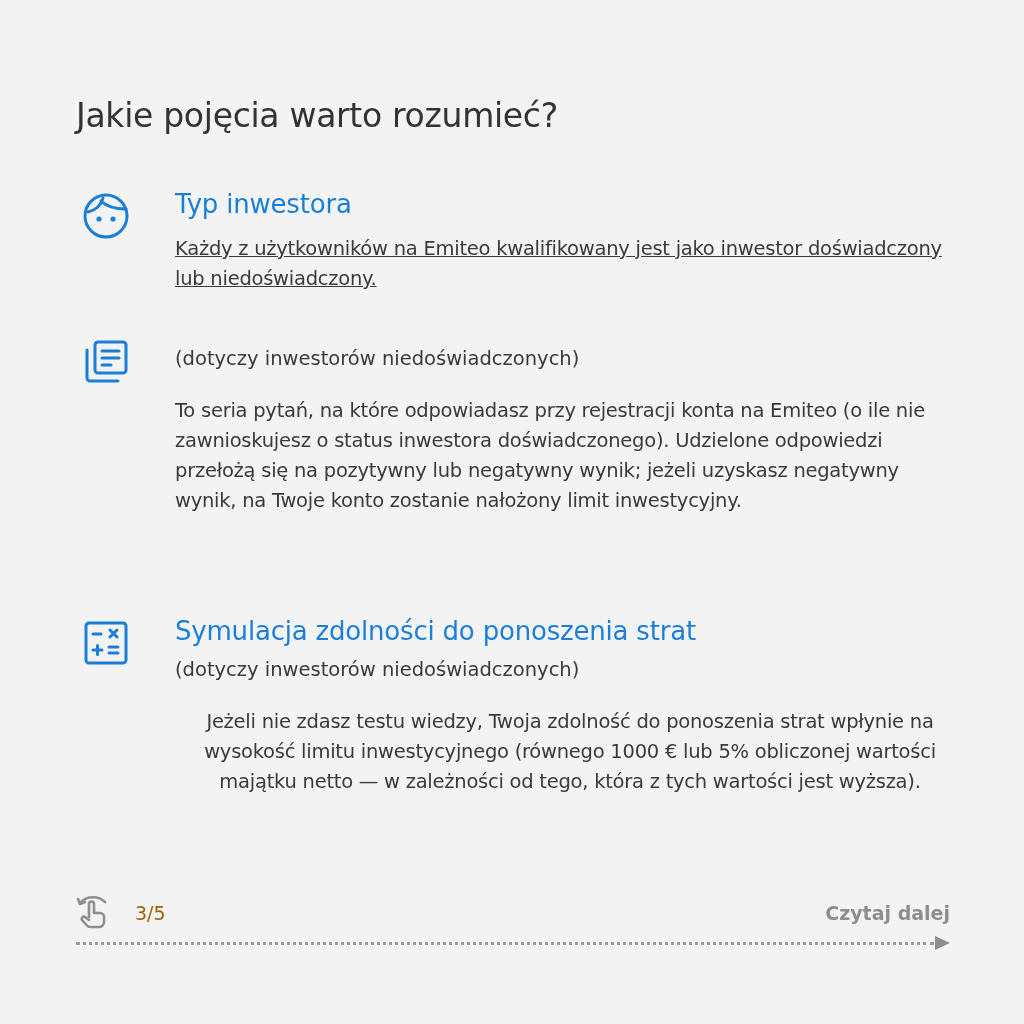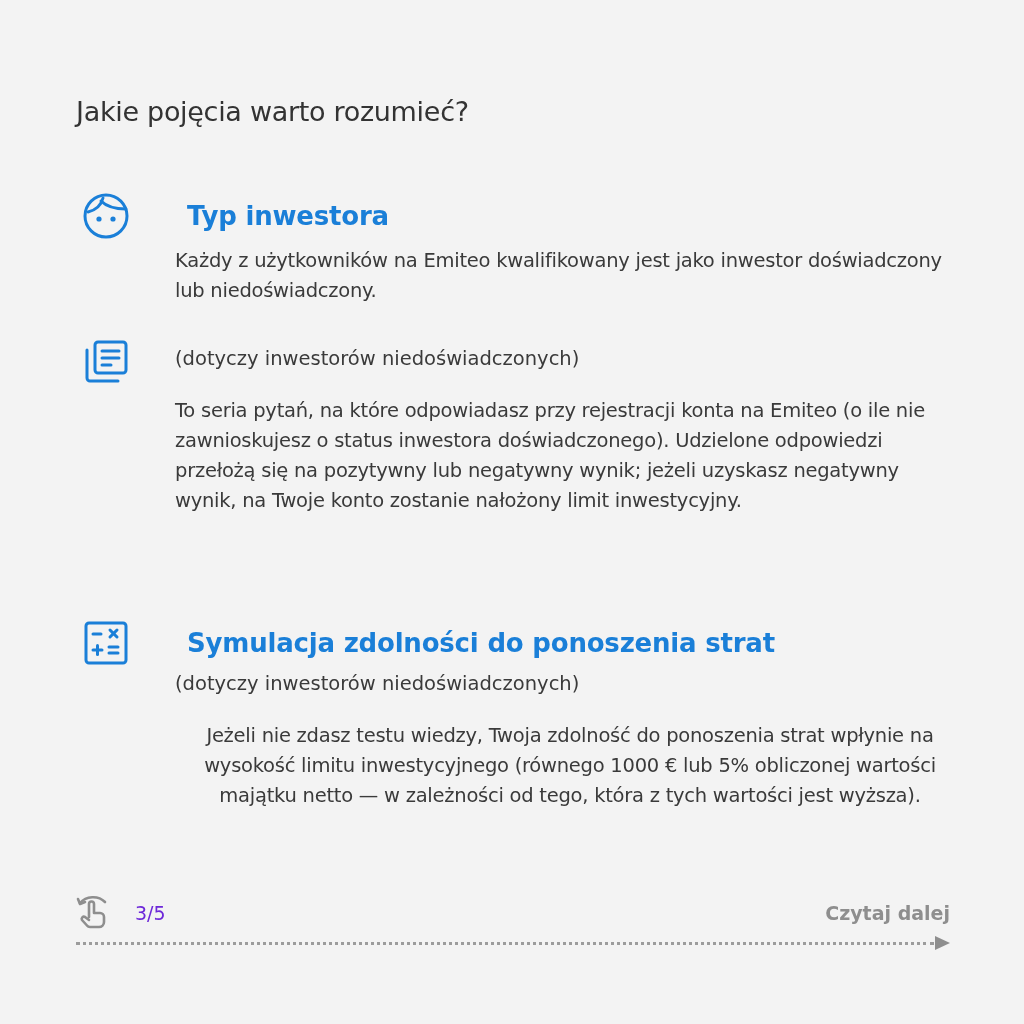--- a/index.html
+++ b/index.html
@@ -12,21 +12,21 @@
       background: #f3f3f3;
       position: relative;
       overflow: hidden;
       font-family: "DejaVu Sans", sans-serif;
       color: #3a3a3a;
     }
     .page-title {
       position: absolute;
       left: 76px;
       top: 96px;
-      font-size: 27px;
+      font-size: 33px;
       font-weight: 500;
       color: #333333;
       letter-spacing: -0.3px;
       margin: 0;
     }
     .section {
       position: absolute;
       left: 76px;
       width: 880px;
     }
@@ -36,42 +36,42 @@
       width: 48px;
       height: 48px;
     }
     .section .content {
       position: absolute;
       left: 99px;
       width: 790px;
     }
     .section-title {
       font-size: 26px;
-      font-weight: 700;
+      font-weight: 400;
       color: #1a7fd8;
-      margin: 12px;
+      margin: 0;
       line-height: 32px;
       letter-spacing: -0.2px;
     }
     .section-subtitle {
       font-size: 19.5px;
       color: #3a3a3a;
       margin: 10px 0 0 0;
       line-height: 26px;
     }
     .section-body {
       font-size: 19.5px;
       color: #3a3a3a;
       line-height: 30px;
       margin: 0;
       letter-spacing: -0.25px;
     }
     #sec1 { top: 188px; }
     #sec1 .icon { top: 4px; }
-    #sec1 .section-body { margin-top: 14px; }
+    #sec1 .section-body { margin-top: 14px; text-decoration: underline; }
 
     #sec2 { top: 336px; }
     #sec2 .icon { top: 2px; }
     #sec2 .section-body { margin-top: 24px; }
 
     #sec3 { top: 615px; }
     #sec3 .icon { top: 4px; }
     #sec3 .section-body { margin-top: 24px; text-align: center; }
 
     .footer {
@@ -86,21 +86,21 @@
       left: 0;
       top: 2px;
       width: 34px;
       height: 36px;
     }
     .page-indicator {
       position: absolute;
       left: 59px;
       top: 10px;
       font-size: 19px;
-      color: #6d28d9;
+      color: #a16207;
     }
     .read-more {
       position: absolute;
       right: 0;
       top: 10px;
       font-size: 19px;
       color: #8e8e8e;
       text-decoration: none;
       cursor: pointer;
       font-weight: bold;

